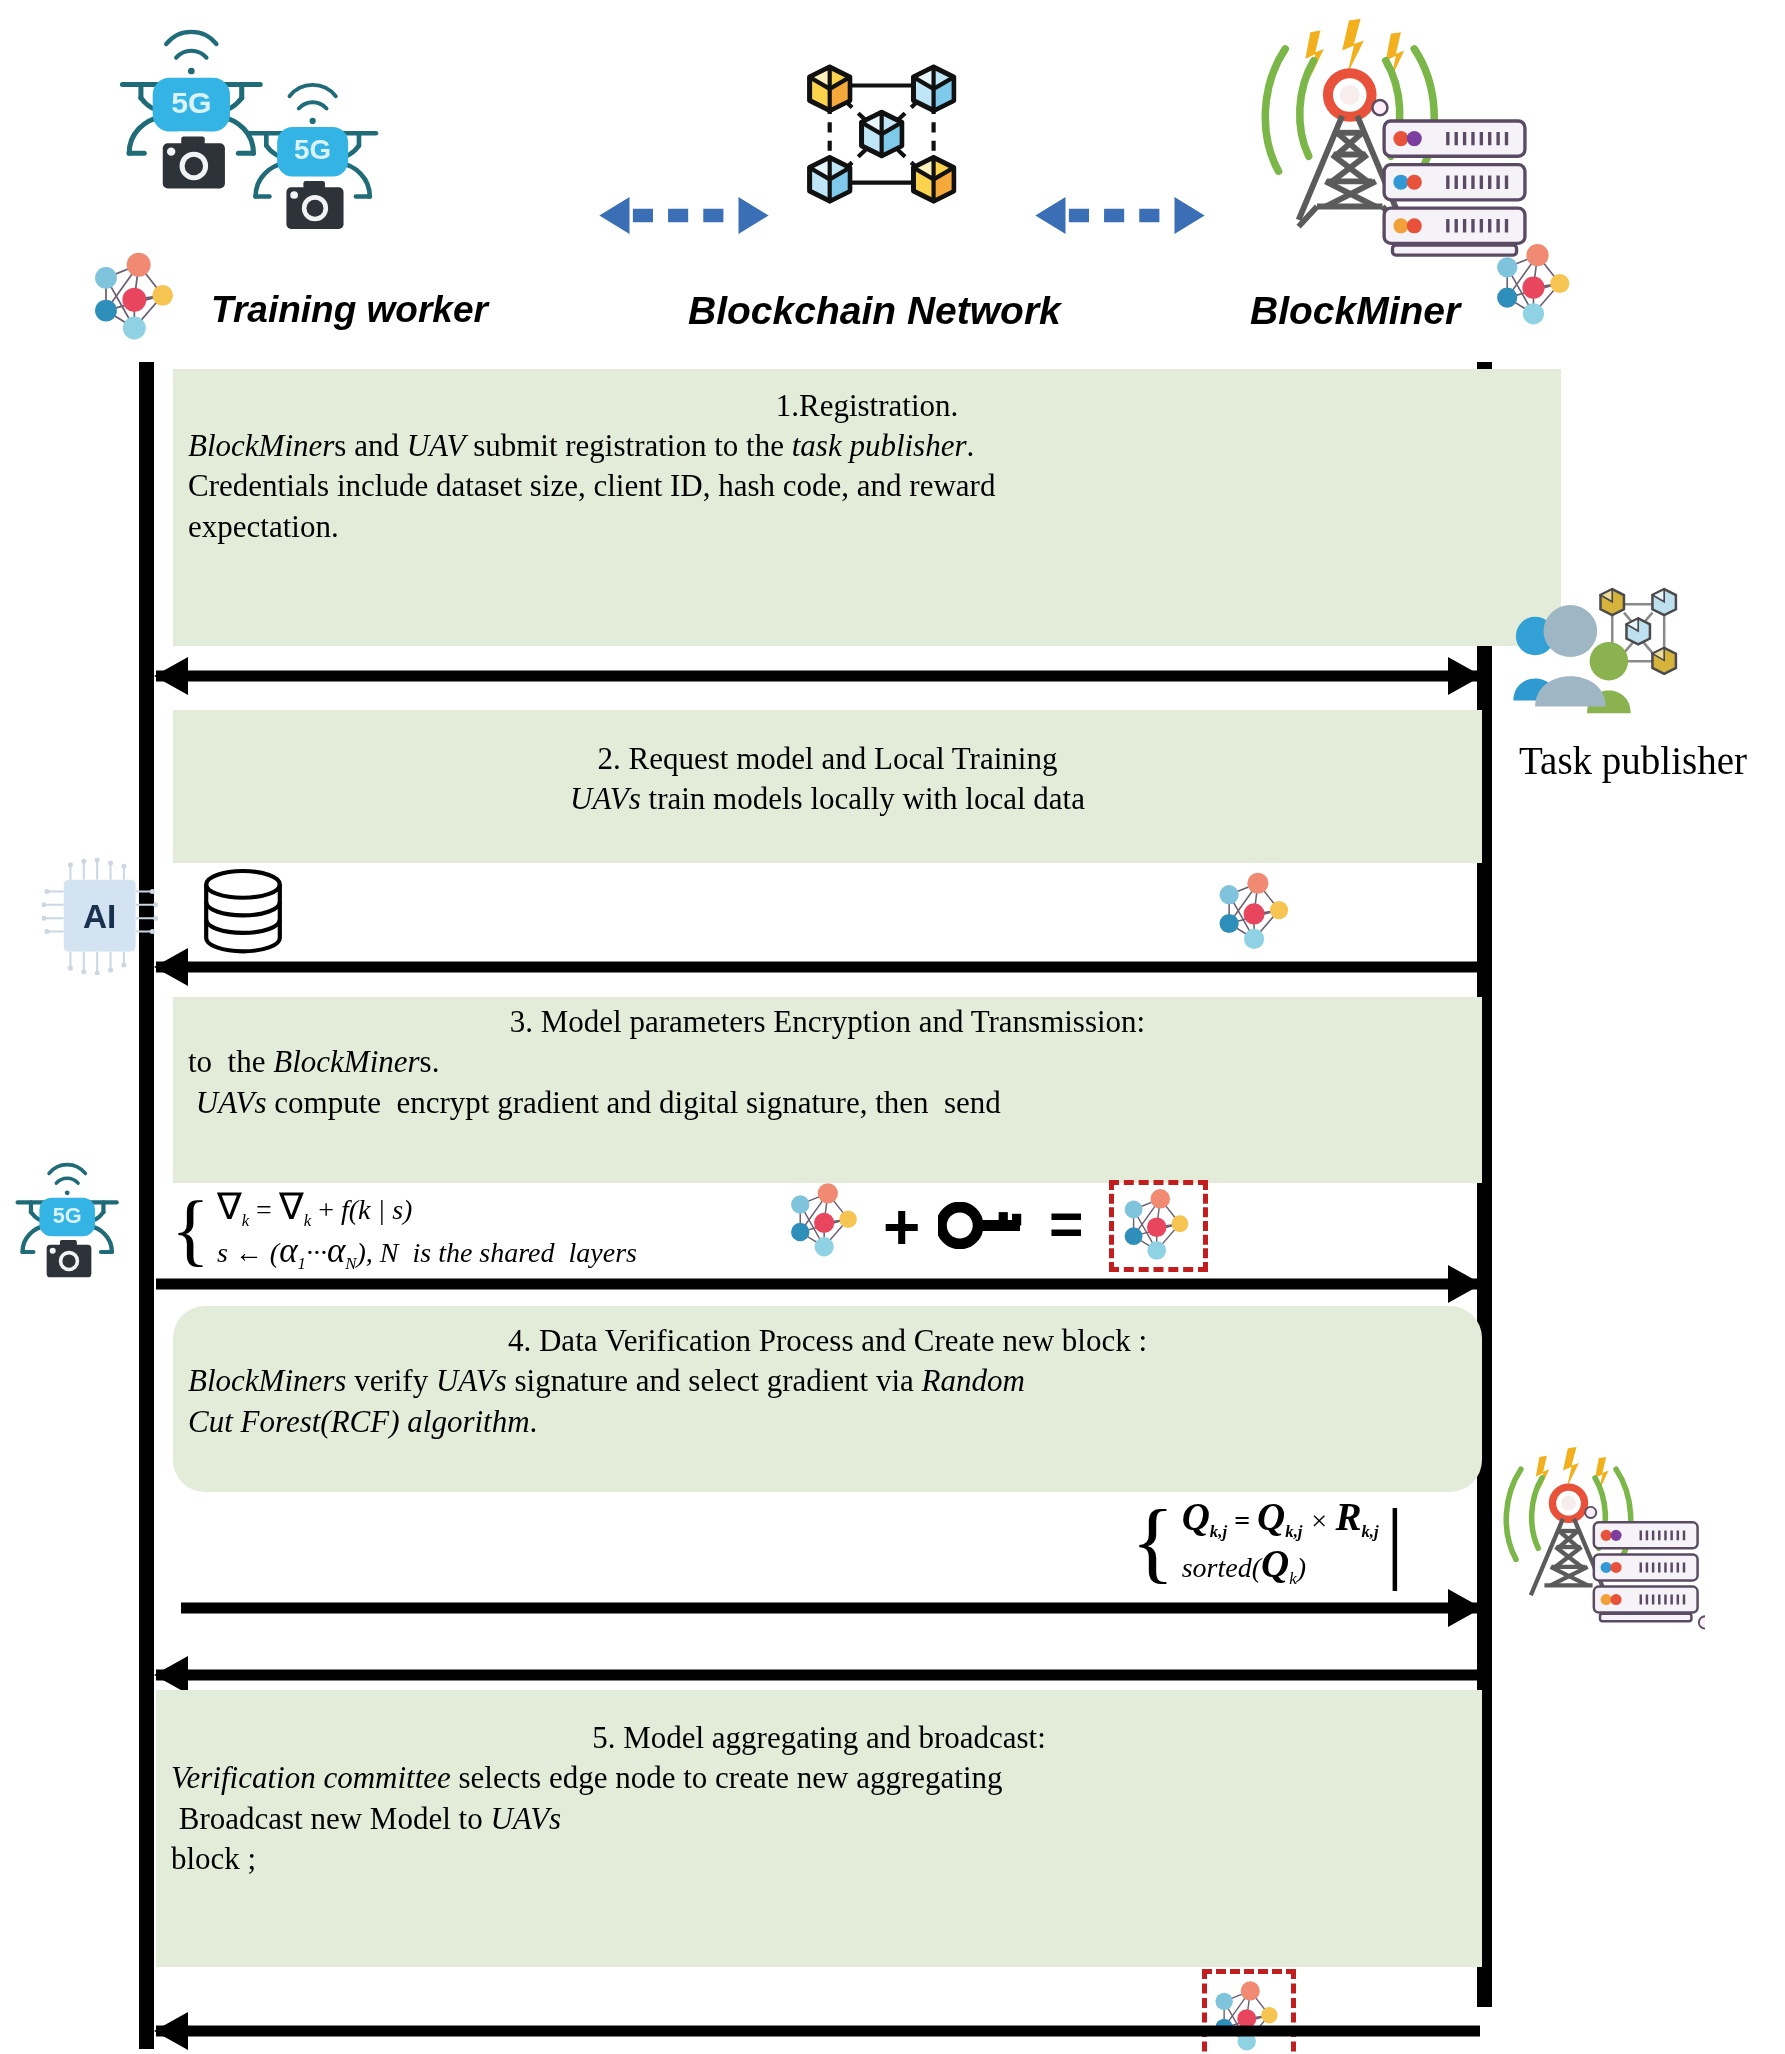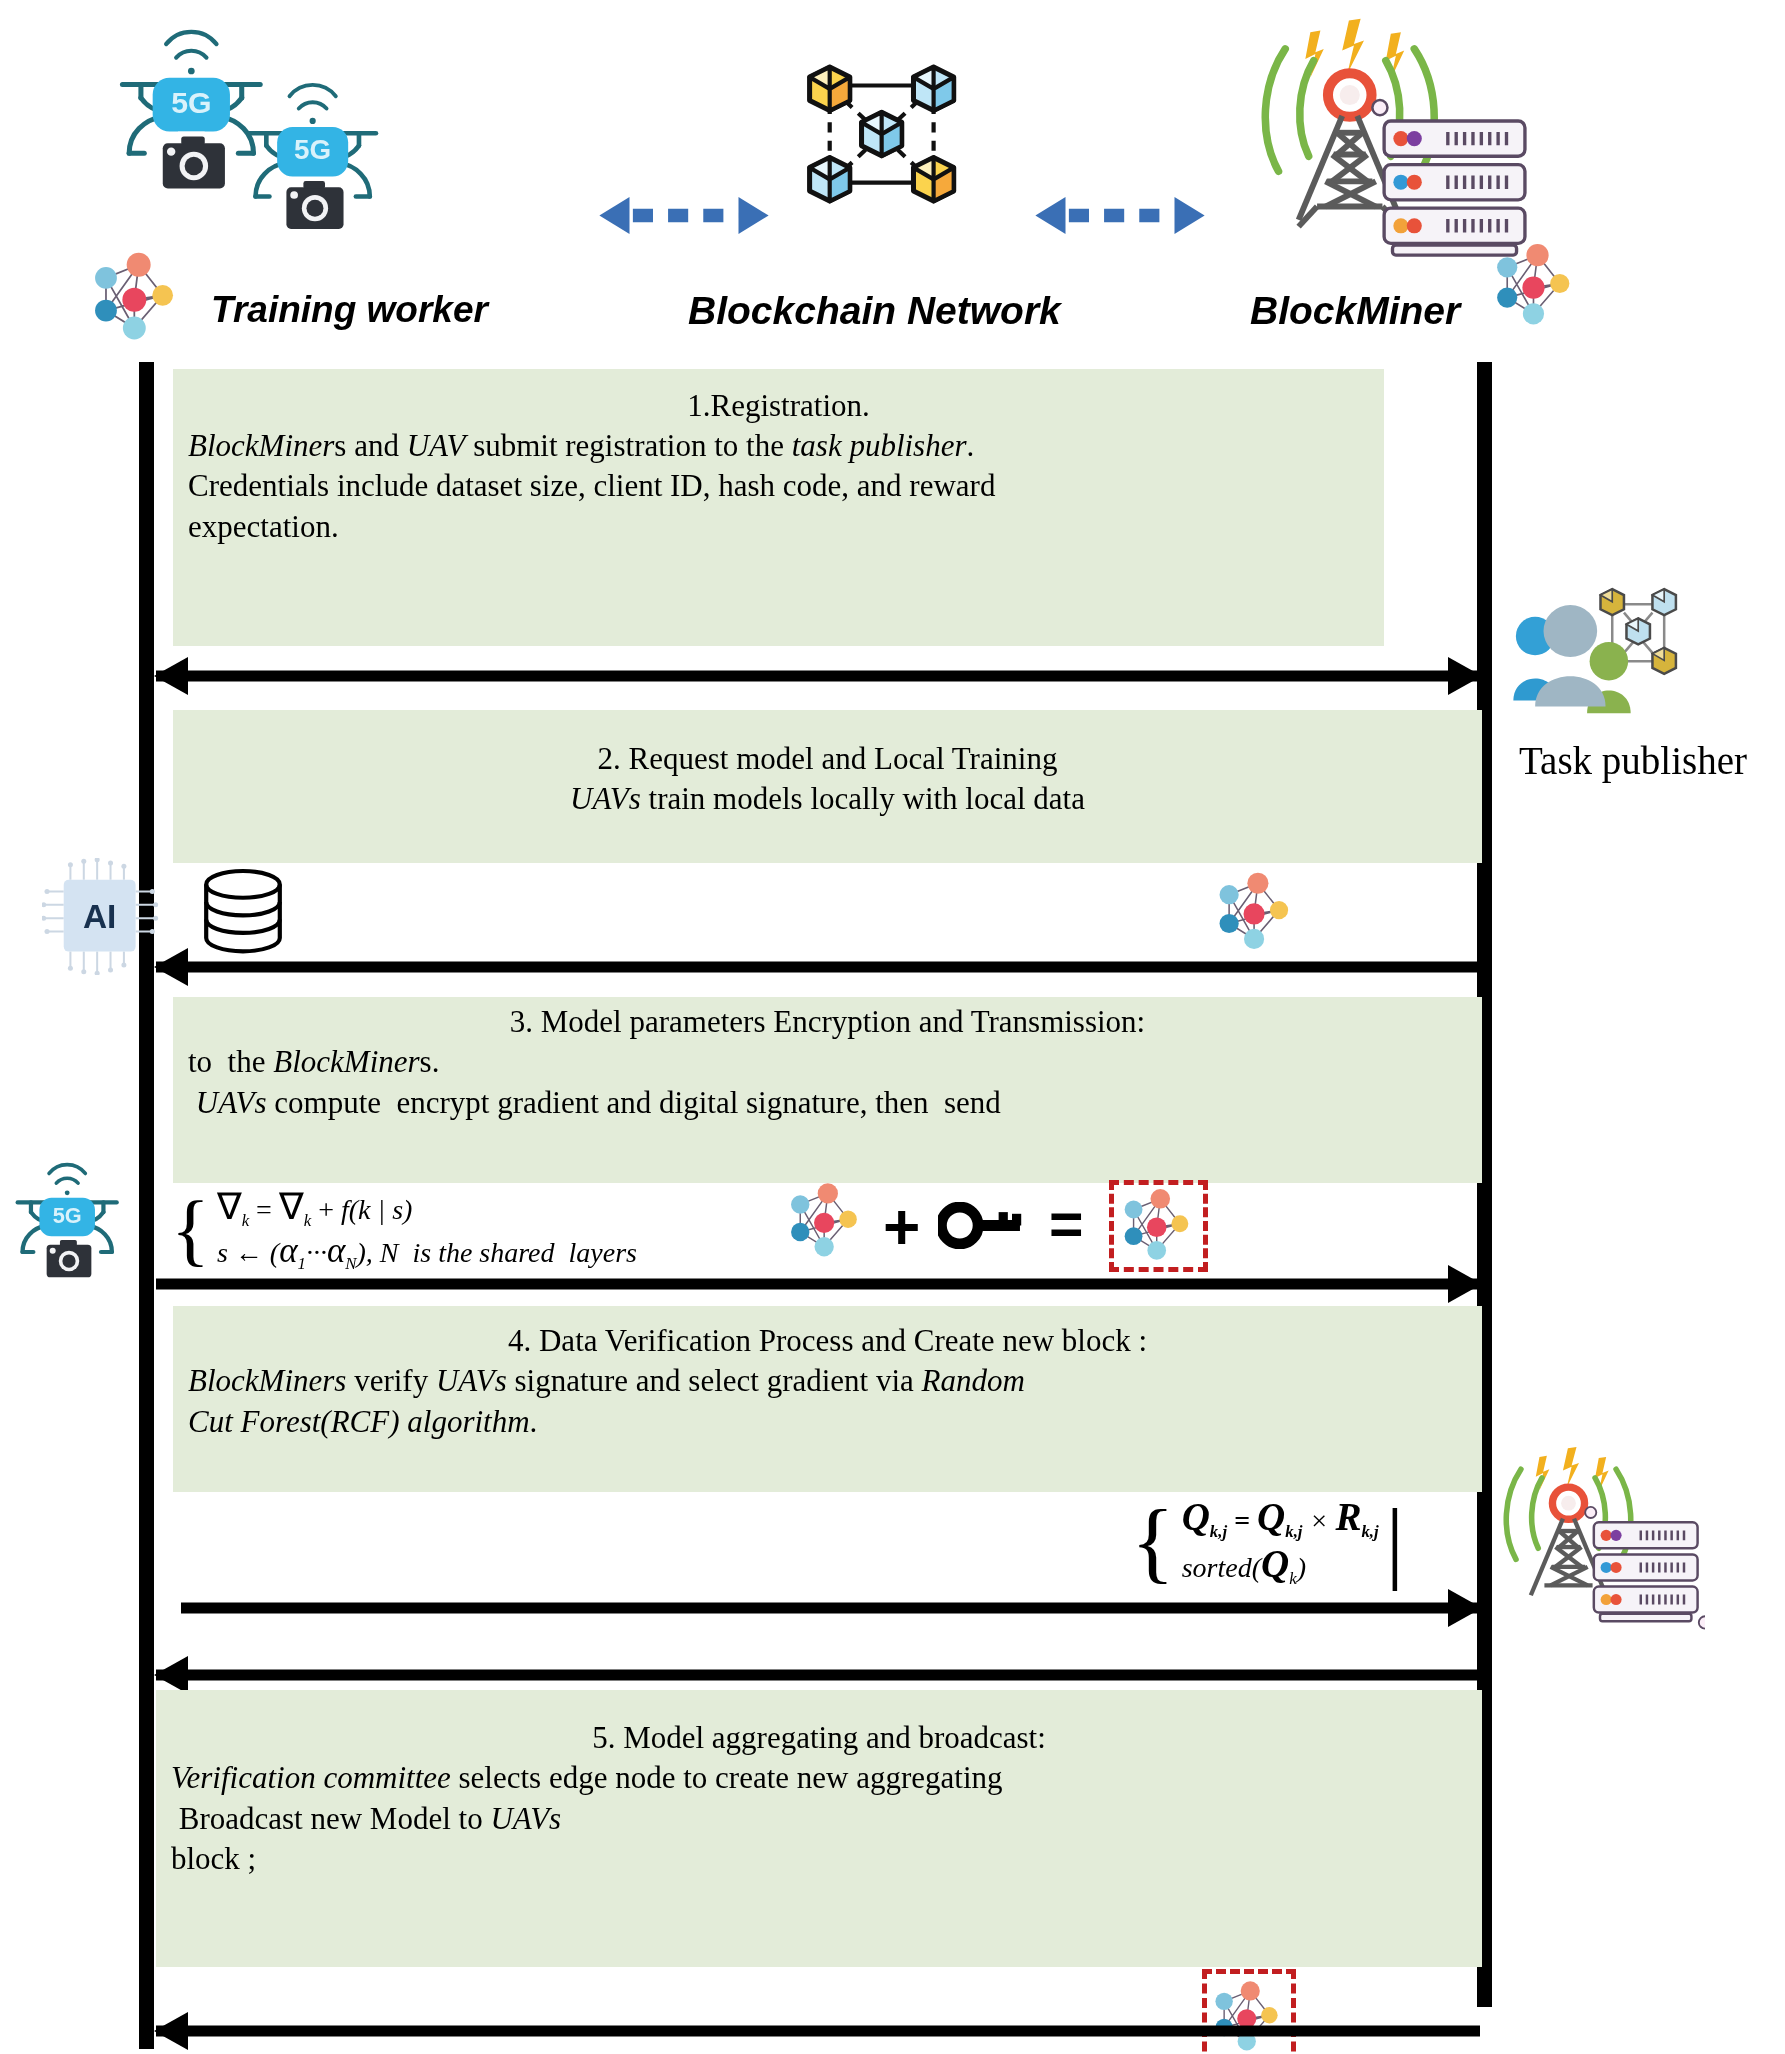--- a/index.html
+++ b/index.html
@@ -269,21 +269,21 @@
       <circle cx="48" cy="52" r="11" fill="#e8465e"></circle>
       <circle cx="74" cy="48" r="9.5" fill="#f5c451"></circle>
       <circle cx="22" cy="62" r="10" fill="#2f8fbb"></circle>
       <circle cx="48" cy="78" r="10.5" fill="#8ed2e3"></circle>
     </svg>
   </div>
 
   <div class="lifeline" style="left:139px;top:362px;width:15px;height:1687px;"></div>
   <div class="lifeline" style="left:1477px;top:362px;width:15px;height:1645px;"></div>
 
-  <div class="msgbox" style="left:173px;top:369px;width:1211px;height:277px;">
+  <div class="msgbox" style="left:173px;top:369px;width:1388px;height:277px;">
     <p class="ctr" style="margin-top:11.7px;">1.Registration.</p>
     <p><span class="it">BlockMiner</span>s and <span class="it">UAV</span> submit registration to the <span class="it">task publisher</span>.</p>
     <p>Credentials include dataset size, client ID, hash code, and reward</p>
     <p>expectation.</p>
   </div>
 
   <div class="arrow" style="left:156px;top:676px;width:1324px;">
     <div class="shaft"></div>
       <div class="headL"></div>
       <div class="headR"></div>
@@ -486,21 +486,21 @@
       <circle cx="22" cy="62" r="10" fill="#2f8fbb"></circle>
       <circle cx="48" cy="78" r="10.5" fill="#8ed2e3"></circle>
     </svg>
   </div>
 
   <div class="arrow" style="left:156px;top:1284px;width:1324px;">
     <div class="shaft"></div>
       <div class="headR"></div>
   </div>
 
-  <div class="msgbox" style="left:173px;top:1306px;width:1309px;height:186px;">
+  <div class="msgbox" style="left:173px;top:1306px;width:1309px;height:186px;border-radius:32px;">
     <p class="ctr" style="margin-top:10px;">4. Data Verification Process and Create new block :</p>
     <p><span class="it">BlockMiners</span> verify <span class="it">UAVs</span> signature and select gradient via <span class="it">Random</span></p>
     <p><span class="it">Cut Forest(RCF) algorithm</span>.</p>
   </div>
 
   <div class="formula" style="left:1131px;top:1494px;font-size:28px;">
     <span class="brace" style="font-size:91px;">{</span>
     <span class="flines">
       <div style="font-weight:bold;">
         <span style="font-size:39px;">Q</span><sub>k,j</sub>

